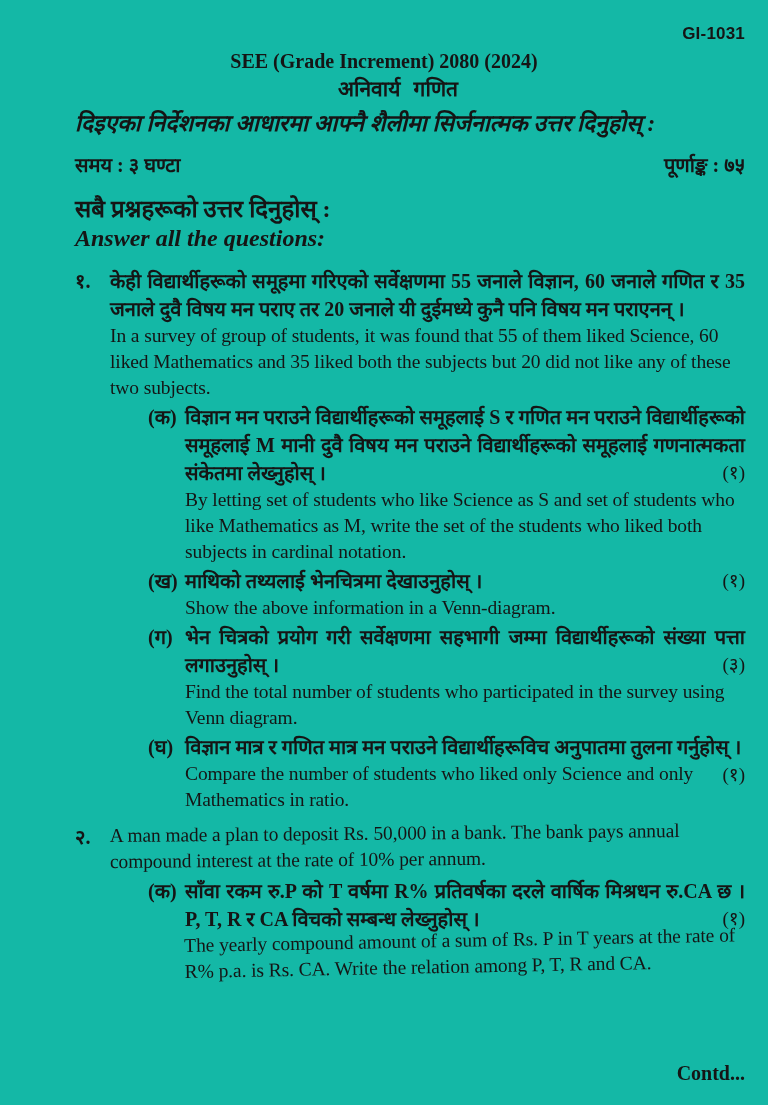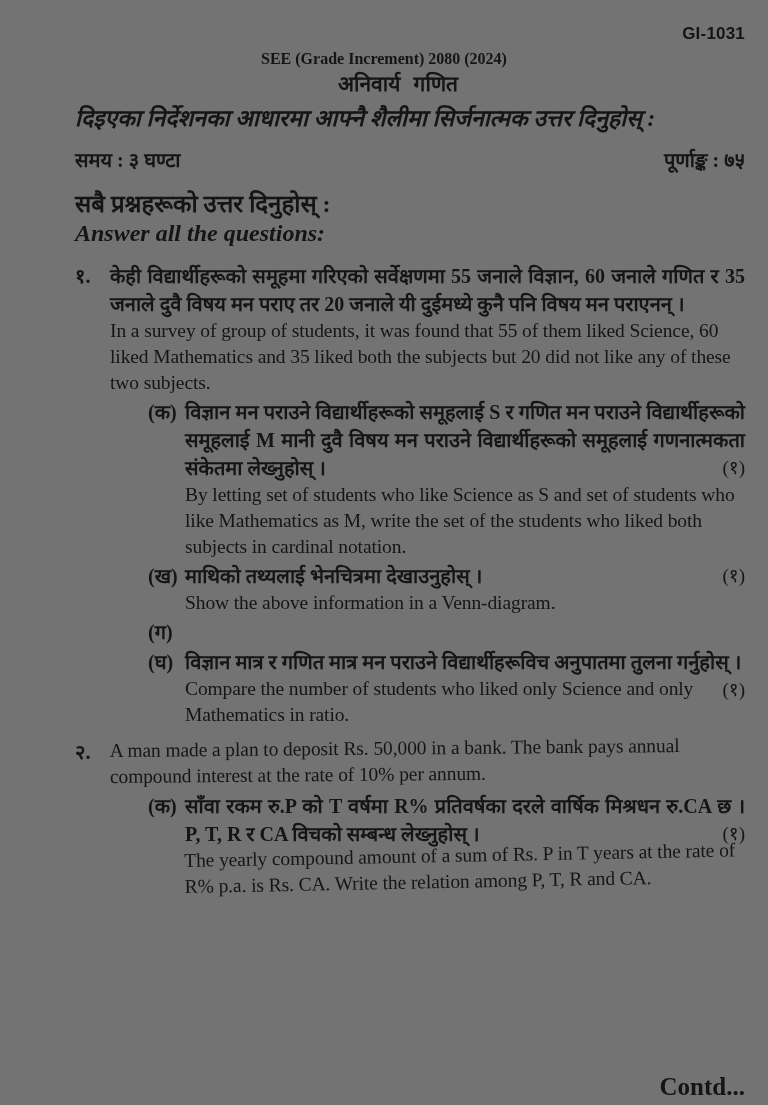--- a/index.html
+++ b/index.html
@@ -1,38 +1,38 @@
 <!DOCTYPE html>
 <html lang="ne"><head>
 <meta charset="utf-8">
 <style>
   html,body{margin:0;padding:0;background:#e8e8e8;}
   .page{
     position:relative;
     width:768px;height:1105px;
     margin:0 auto;
-    background:#737373;
+    background:#14b8a6;
     color:#151515;
     overflow:hidden;
     font-family:"Liberation Serif", serif;
     box-sizing:border-box;
   }
   .ref{
     text-align:right;
     padding:24px 23px 0 0;
     font-family:"Liberation Sans", sans-serif;
     font-weight:700;
     font-size:17px;
     letter-spacing:.2px;
   }
   .title{
     margin-top:6px;
     text-align:center;
     font-weight:700;
-    font-size:16px;
+    font-size:20px;
   }
   .subtitle{
     margin-top:1px;
     text-align:center;
     font-weight:700;
     font-size:21px;
     word-spacing:8px;
     margin-left:28px;
   }
   .instruction{
@@ -94,23 +94,23 @@
     float:right;
     font-weight:400;
     font-size:19px;
     padding-left:8px;
   }
   .tilt-small{transform:rotate(-0.5deg);transform-origin:left bottom;}
   .tilt{transform:rotate(-1.1deg);transform-origin:left bottom;}
   .contd{
     position:absolute;
     right:23px;
-    bottom:4px;
+    bottom:20px;
     font-weight:700;
-    font-size:25px;
+    font-size:20px;
     margin-top:36px;
   }
 </style>
 </head>
 <body>
 
 <div class="page">
 
   <div class="ref">GI-1031</div>
 
@@ -144,20 +144,24 @@
       <div class="sub">
         <span class="slabel">(ख)</span>
         <div class="sbody">
           <p class="np"><span>माथिको तथ्यलाई भेनचित्रमा देखाउनुहोस् ।</span><span class="marks">(१)</span></p>
           <p class="en">Show the above information in a Venn-diagram.</p>
         </div>
       </div>
 
       <div class="sub">
         <span class="slabel">(ग)</span>
+        <div class="sbody">
+          <p class="np"><span>भेन चित्रको प्रयोग गरी सर्वेक्षणमा सहभागी जम्मा विद्यार्थीहरूको संख्या पत्ता लगाउनुहोस् ।</span><span class="marks">(३)</span></p>
+          <p class="en">Find the total number of students who participated in the survey using Venn diagram.</p>
+        </div>
       </div>
 
       <div class="sub">
         <span class="slabel">(घ)</span>
         <div class="sbody">
           <p class="np"><span>विज्ञान मात्र र गणित मात्र मन पराउने विद्यार्थीहरूविच अनुपातमा तुलना गर्नुहोस् ।</span><span class="marks">(१)</span></p>
           <p class="en">Compare the number of students who liked only Science and only Mathematics in ratio.</p>
         </div>
       </div>
     </div>

